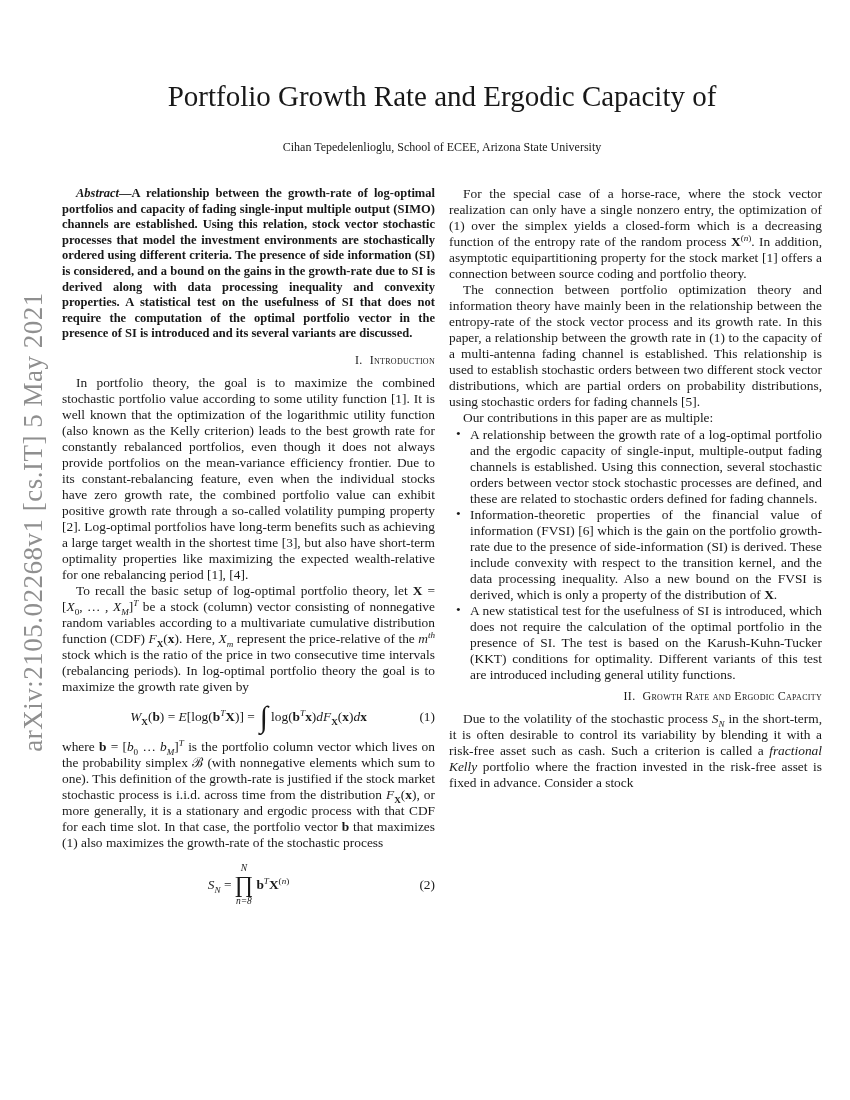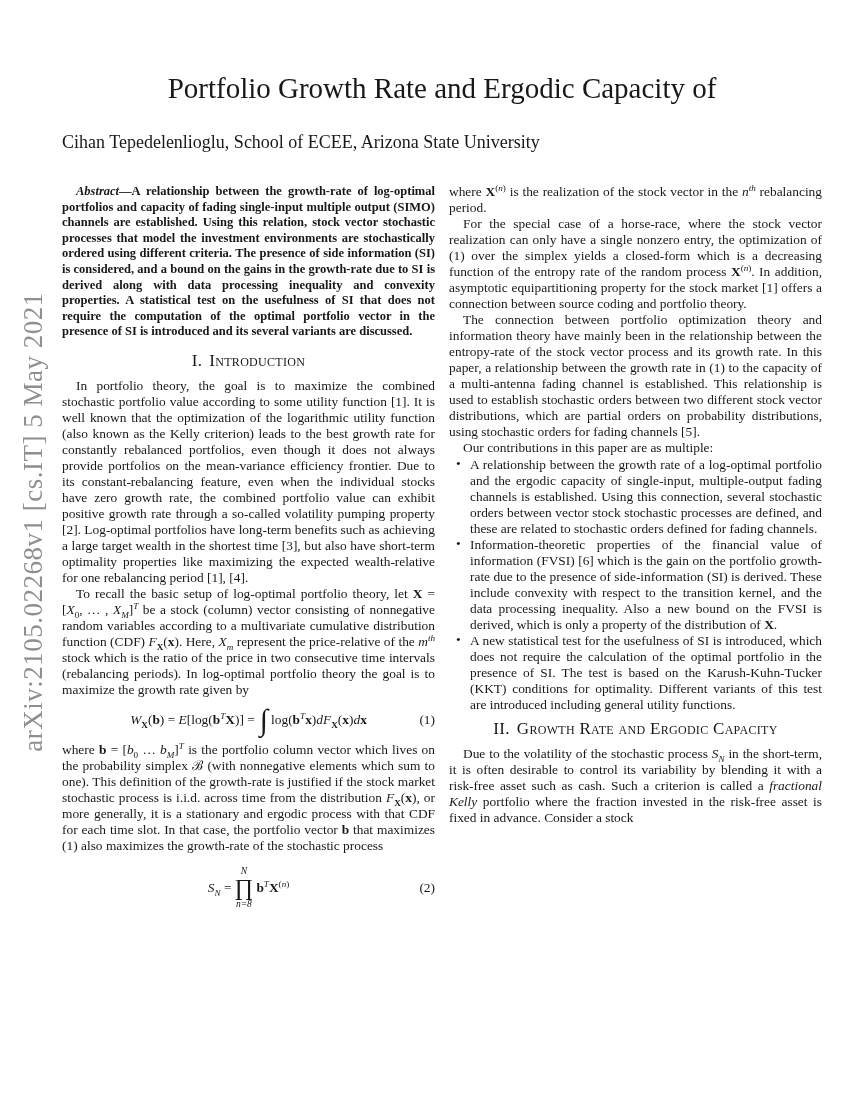--- a/index.html
+++ b/index.html
@@ -15,50 +15,50 @@
     position:absolute;
     left:33px;top:522px;
     transform:translate(-50%,-50%) rotate(-90deg);
     white-space:nowrap;
     font-size:27px;
     letter-spacing:0.5px;
     color:#8f8f8f;
   }
   .content{position:absolute;left:62px;top:70px;width:760px;}
   .title{
-    margin:0;
+    margin:8px;
     text-align:center;
     font-size:29px;
     font-weight:normal;
     line-height:37px;
   }
   .author{
     margin-top:25px;
-    text-align:left;
-    font-size:18px;
+    text-align:center;
+    font-size:12px;
   }
   .columns{
     display:flex;
     gap:14px;
     margin-top:31px;
   }
   .col{width:373px;}
   .abstract{
     margin:0;
     font-size:12.5px;
     font-weight:bold;
     line-height:15.6px;
     text-align:justify;
     text-indent:14px;
   }
   .abstract-lead{font-style:italic;}
   .section-heading{
     margin:11px 0 7px;
-    text-align:center;
-    font-size:17px;
+    text-align:right;
+    font-size:12px;
     font-weight:normal;
     letter-spacing:0.3px;
   }
   .section-heading .sc{font-variant:small-caps;margin-left:7px;}
   .subsection-heading{
     margin:11px 0 6px;
     font-size:13.4px;
     font-weight:normal;
     font-style:italic;
   }
@@ -157,21 +157,20 @@
             </span>
             <span><b>b</b><sup><i>T</i></sup><b>X</b><sup>(<i>n</i>)</sup></span>
           </span>
           <span class="eq-num">(2)</span>
         </div>
 
       </div>
 
       <div class="col">
 
-        <p class="body-par">where <b>X</b><sup>(<i>n</i>)</sup> is the realization of the stock vector in the <i>n<sup>th</sup></i> rebalancing period.</p>
 
         <p class="body-par indent">For the special case of a horse-race, where the stock vector realization can only have a single nonzero entry, the optimization of (1) over the simplex yields a closed-form which is a decreasing function of the entropy rate of the random process <b>X</b><sup>(<i>n</i>)</sup>. In addition, asymptotic equipartitioning property for the stock market [1] offers a connection between source coding and portfolio theory.</p>
 
         <p class="body-par indent">The connection between portfolio optimization theory and information theory have mainly been in the relationship between the entropy-rate of the stock vector process and its growth rate. In this paper, a relationship between the growth rate in (1) to the capacity of a multi-antenna fading channel is established. This relationship is used to establish stochastic orders between two different stock vector distributions, which are partial orders on probability distributions, using stochastic orders for fading channels [5].</p>
 
         <p class="body-par indent">Our contributions in this paper are as multiple:</p>
 
         <ul class="bullets">
           <li><span class="bullet-dot">•</span><span>A relationship between the growth rate of a log-optimal portfolio and the ergodic capacity of single-input, multiple-output fading channels is established. Using this connection, several stochastic orders between vector stock stochastic processes are defined, and these are related to stochastic orders defined for fading channels.</span></li>
           <li><span class="bullet-dot">•</span><span>Information-theoretic properties of the financial value of information (FVSI) [6] which is the gain on the portfolio growth-rate due to the presence of side-information (SI) is derived. These include convexity with respect to the transition kernel, and the data processing inequality. Also a new bound on the FVSI is derived, which is only a property of the distribution of <b>X</b>.</span></li>

